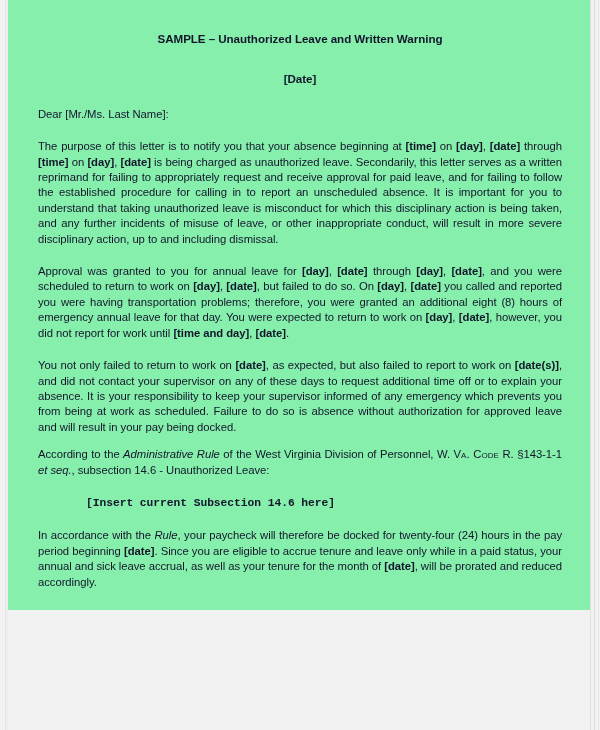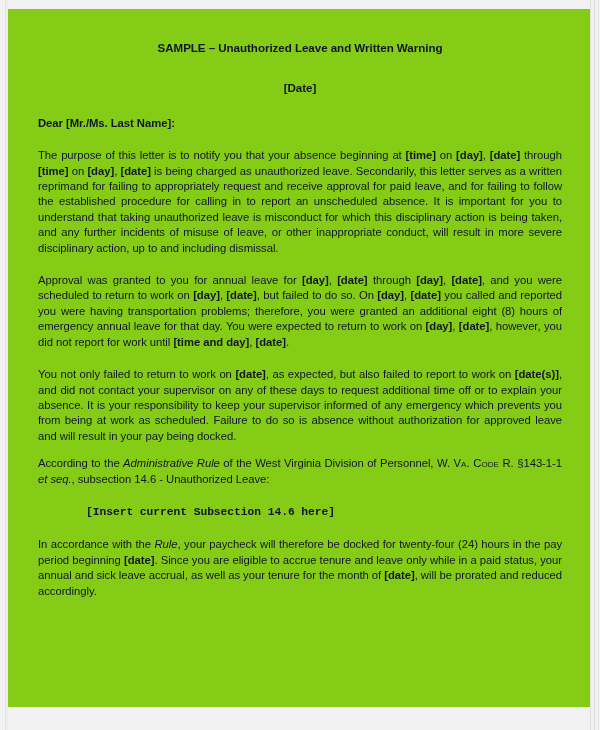--- a/index.html
+++ b/index.html
@@ -50,24 +50,24 @@
   .edge-right3 {
     position: absolute;
     right: 1px; top: 0; bottom: 0;
     width: 1px;
     background: #e8e8e8;
   }
 
   .page {
     position: absolute;
     left: 8px;
-    top: 9px;
+    top: 0;
     width: 582px;
-    height: 698px;
-    background: #84cc16;
+    height: 610px;
+    background: #86efac;
   }
 
   .doc {
     position: absolute;
     left: 30px;
     top: 0;
     width: 524px;
     color: #12162b;
     font-size: 11.3px;
     line-height: 15.4px;
@@ -100,21 +100,21 @@
   .blank-rule {
     display: inline-block;
     border-bottom: 1.6px solid #12162b;
     width: 58px;
     vertical-align: 2px;
     margin: 0 0px;
   }
 
   .salutation {
     margin-top: 20px;
-    font-weight: bold;
+    font-weight: normal;
   }
 
   p.body {
     text-align: justify;
     margin: 0;
     margin-top: 17px;
   }
   p.body.tight { margin-top: 12px; }
 
   .b { font-weight: bold; }

